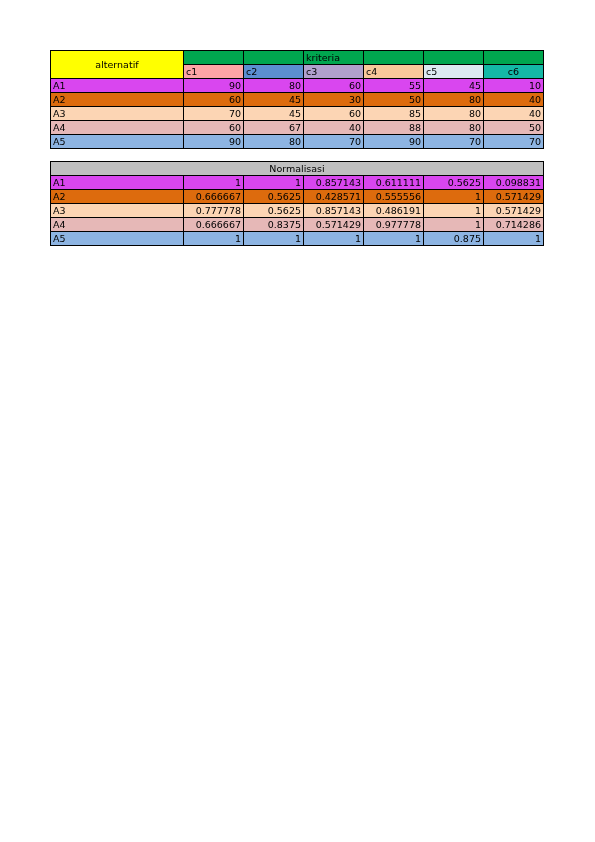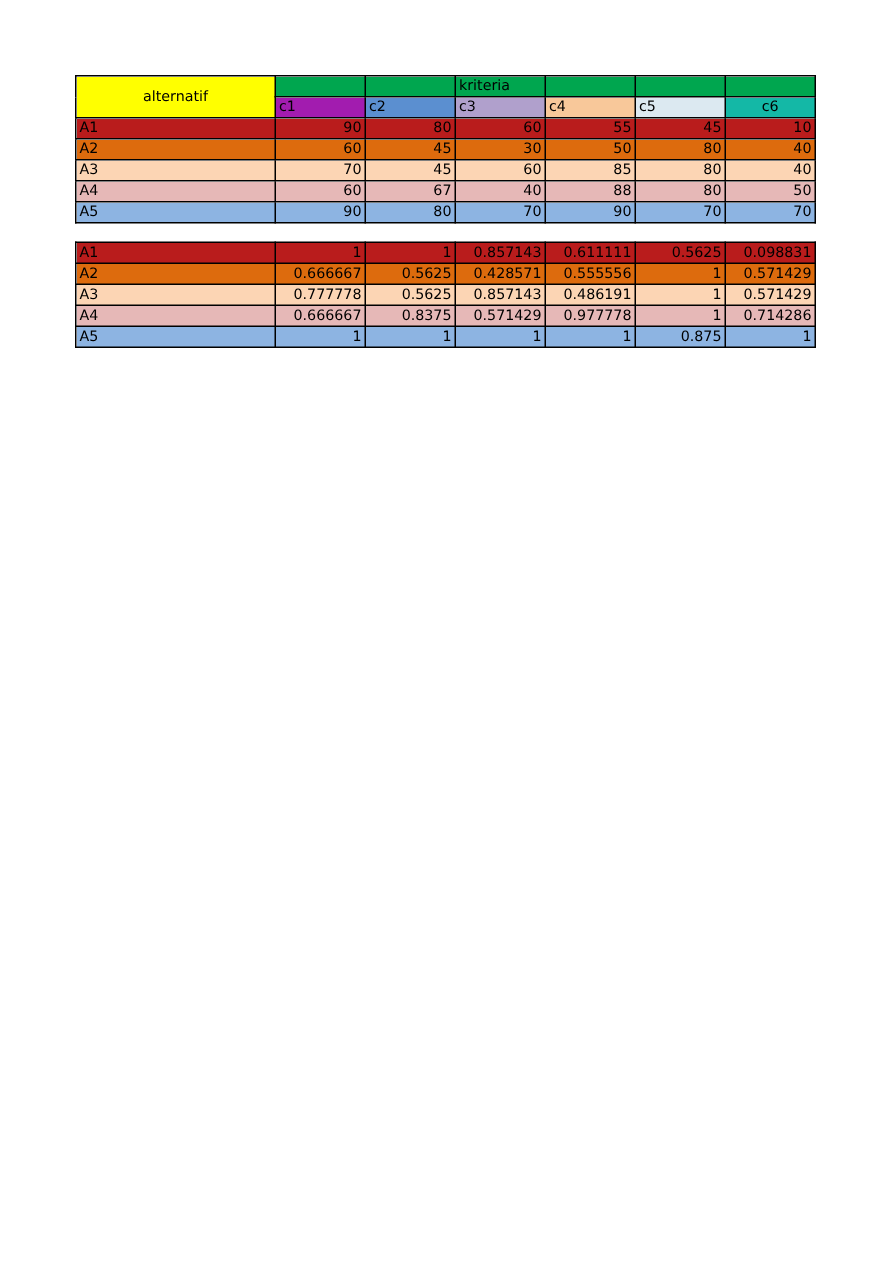--- a/index.html
+++ b/index.html
@@ -42,28 +42,28 @@
   col.c-data  { width: 60px;  }
   col.c-data6 { width: 60px;  }
 
   .t-right  { text-align: right; }
   .t-left   { text-align: left; }
   .t-center { text-align: center; }
 
   
   .fill-yellow   { background: #FFFF00; }
   .fill-green    { background: #00A64F; }
-  .fill-c1       { background: #a21caf; }
+  .fill-c1       { background: #fca5a5; }
   .fill-c2       { background: #5B8FD0; }
   .fill-c3       { background: #B0A0CC; }
   .fill-c4       { background: #F8C89A; }
   .fill-c5       { background: #DCE9F1; }
   .fill-c6       { background: #14b8a6; text-align: center; }
   
-  .row-a1 { background: #b91c1c; }
+  .row-a1 { background: #d946ef; }
   .row-a2 { background: #DD6B0D; }
   .row-a3 { background: #FCD5B4; margin-top: 48px; }
   .row-a4 { background: #E6B8B7; }
   .row-a5 { background: #8DB4E2; }
   .fill-gray { background: #BFBFBF; }
 
   .spacer { height: 12px; }
 </style>
 </head>
 <body>
@@ -153,20 +153,23 @@
     <colgroup>
       <col class="c-label">
         <col class="c-data">
         <col class="c-data">
         <col class="c-data">
       <col class="c-data">
         <col class="c-data">
         <col class="c-data6">
     </colgroup>
     <tbody>
+      <tr>
+        <td class="fill-gray t-center" colspan="7">Normalisasi</td>
+      </tr>
       <tr class="row-a1">
         <td class="t-left">A1</td>
         <td class="t-right">1</td>
         <td class="t-right">1</td>
         <td class="t-right">0.857143</td>
         <td class="t-right">0.611111</td>
         <td class="t-right">0.5625</td>
         <td class="t-right">0.098831</td>
       </tr>
       <tr class="row-a2">

